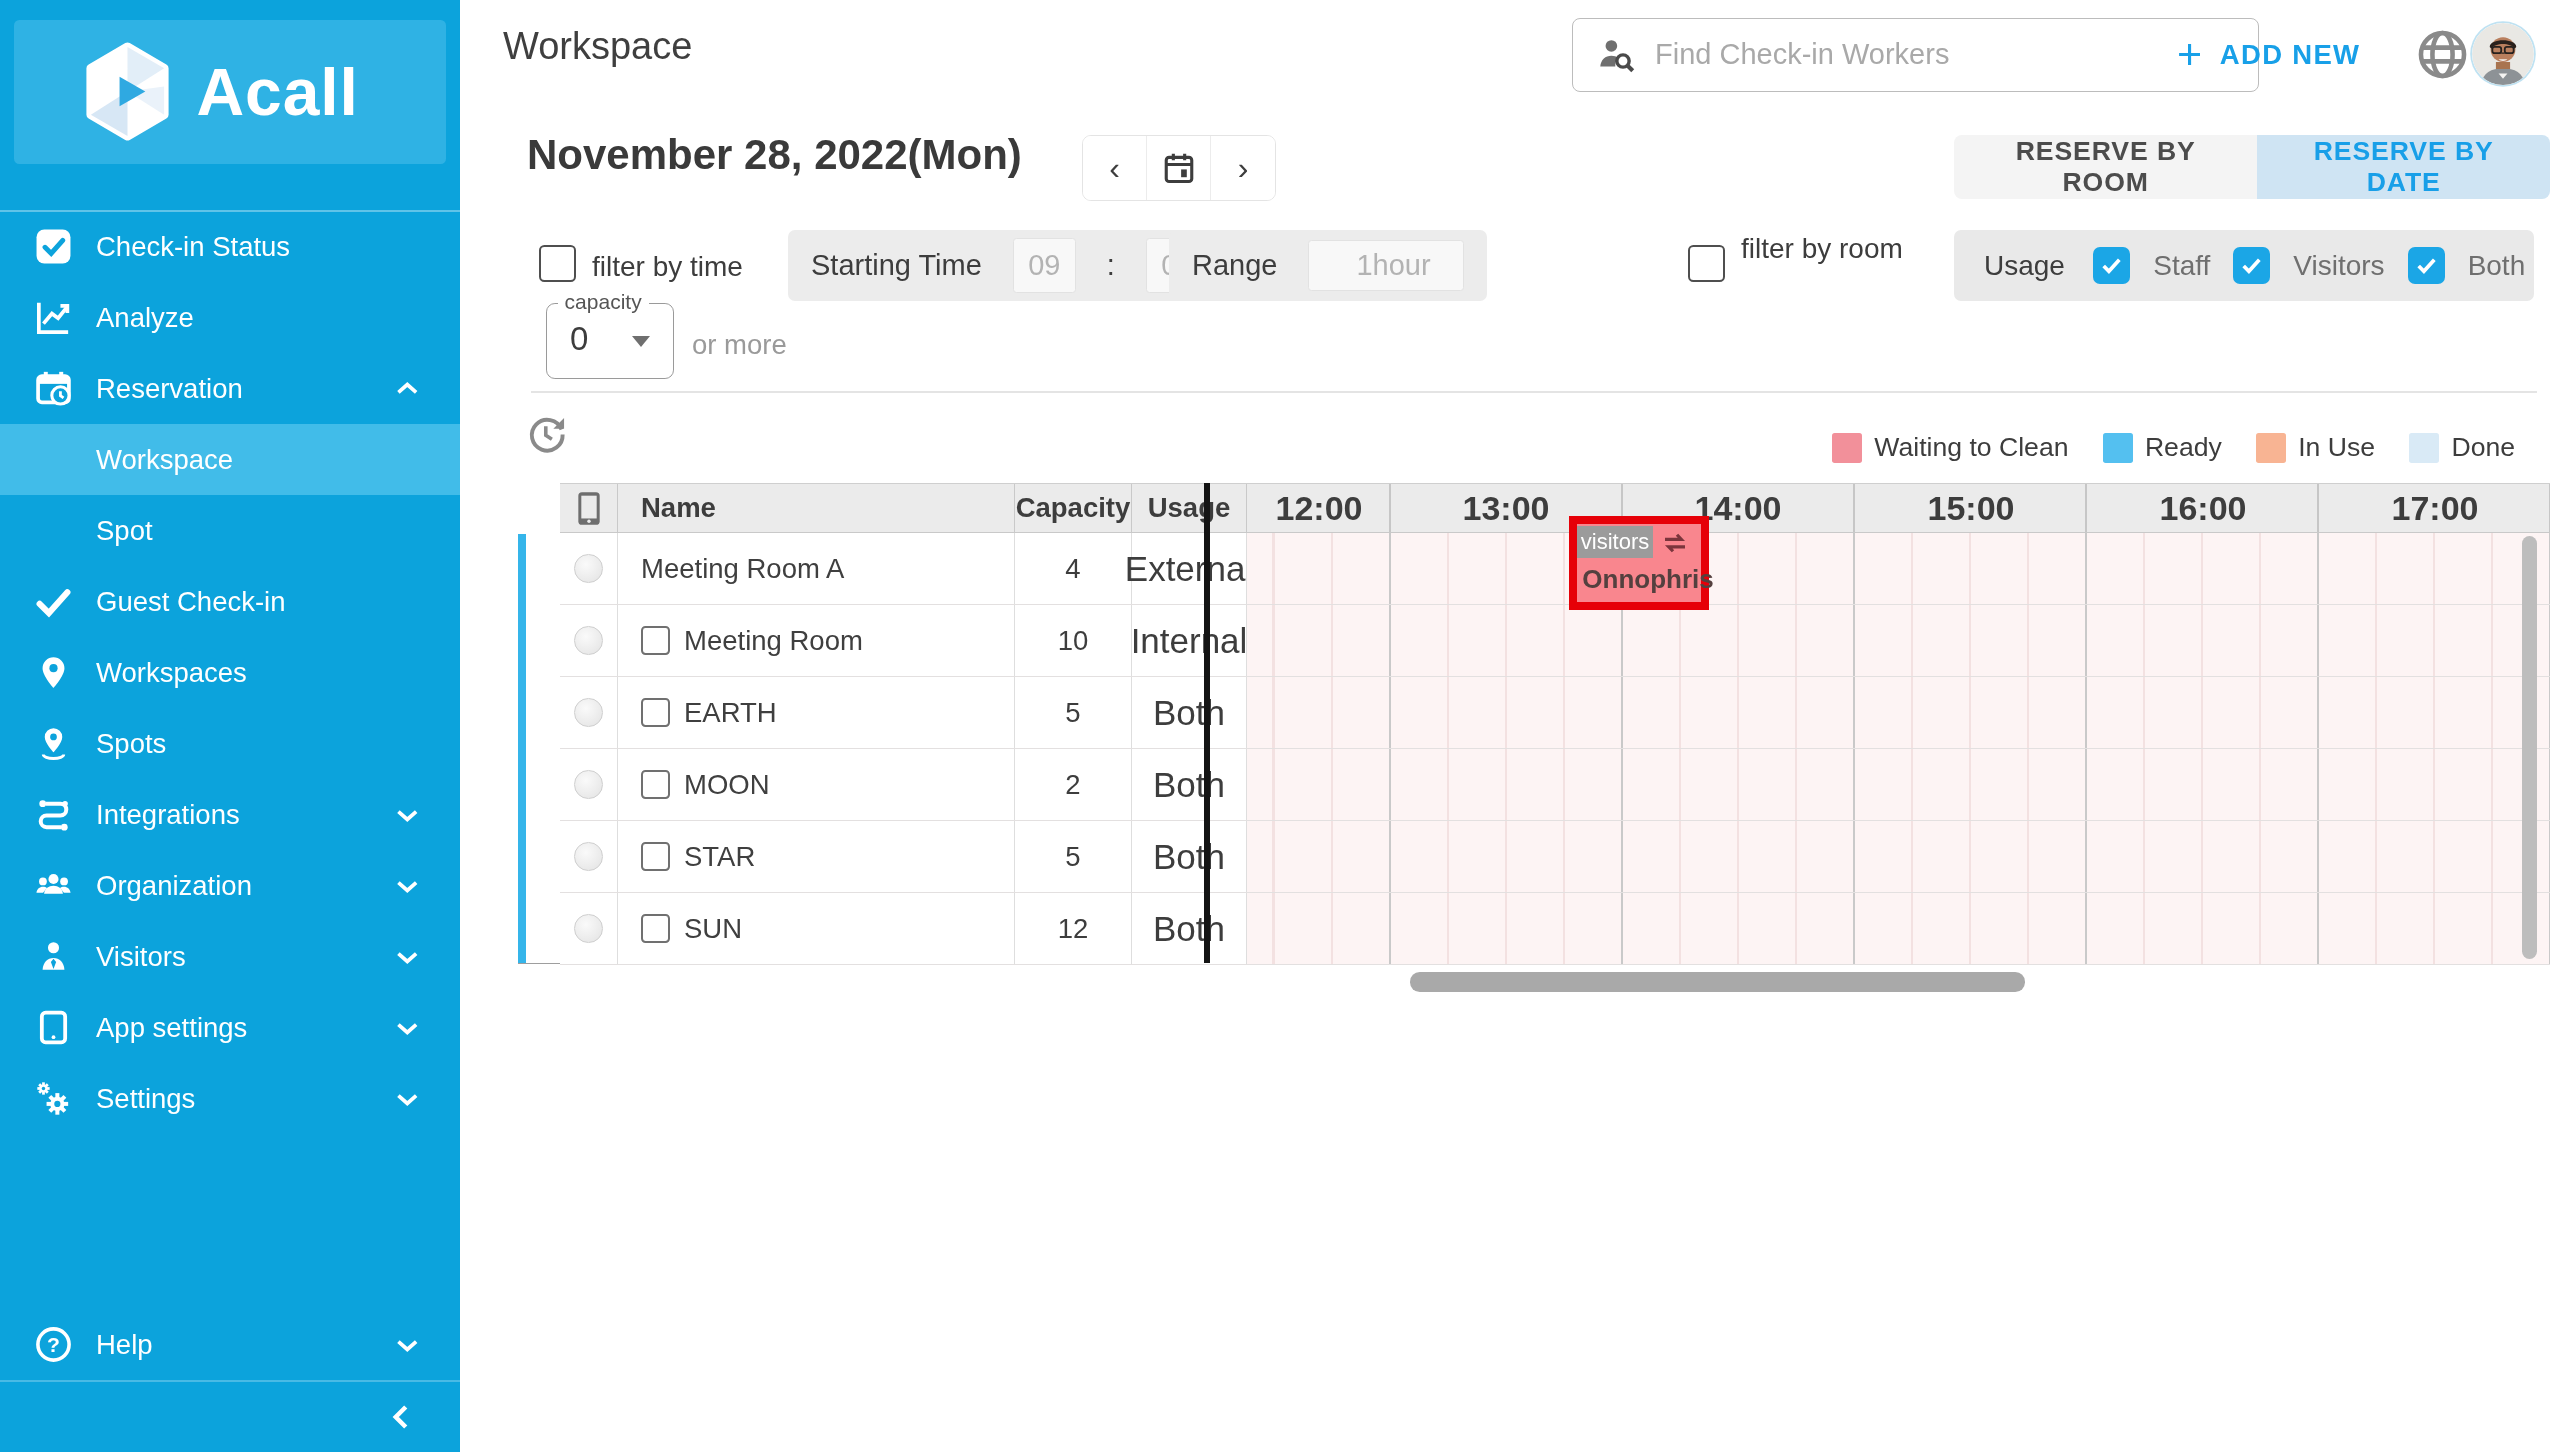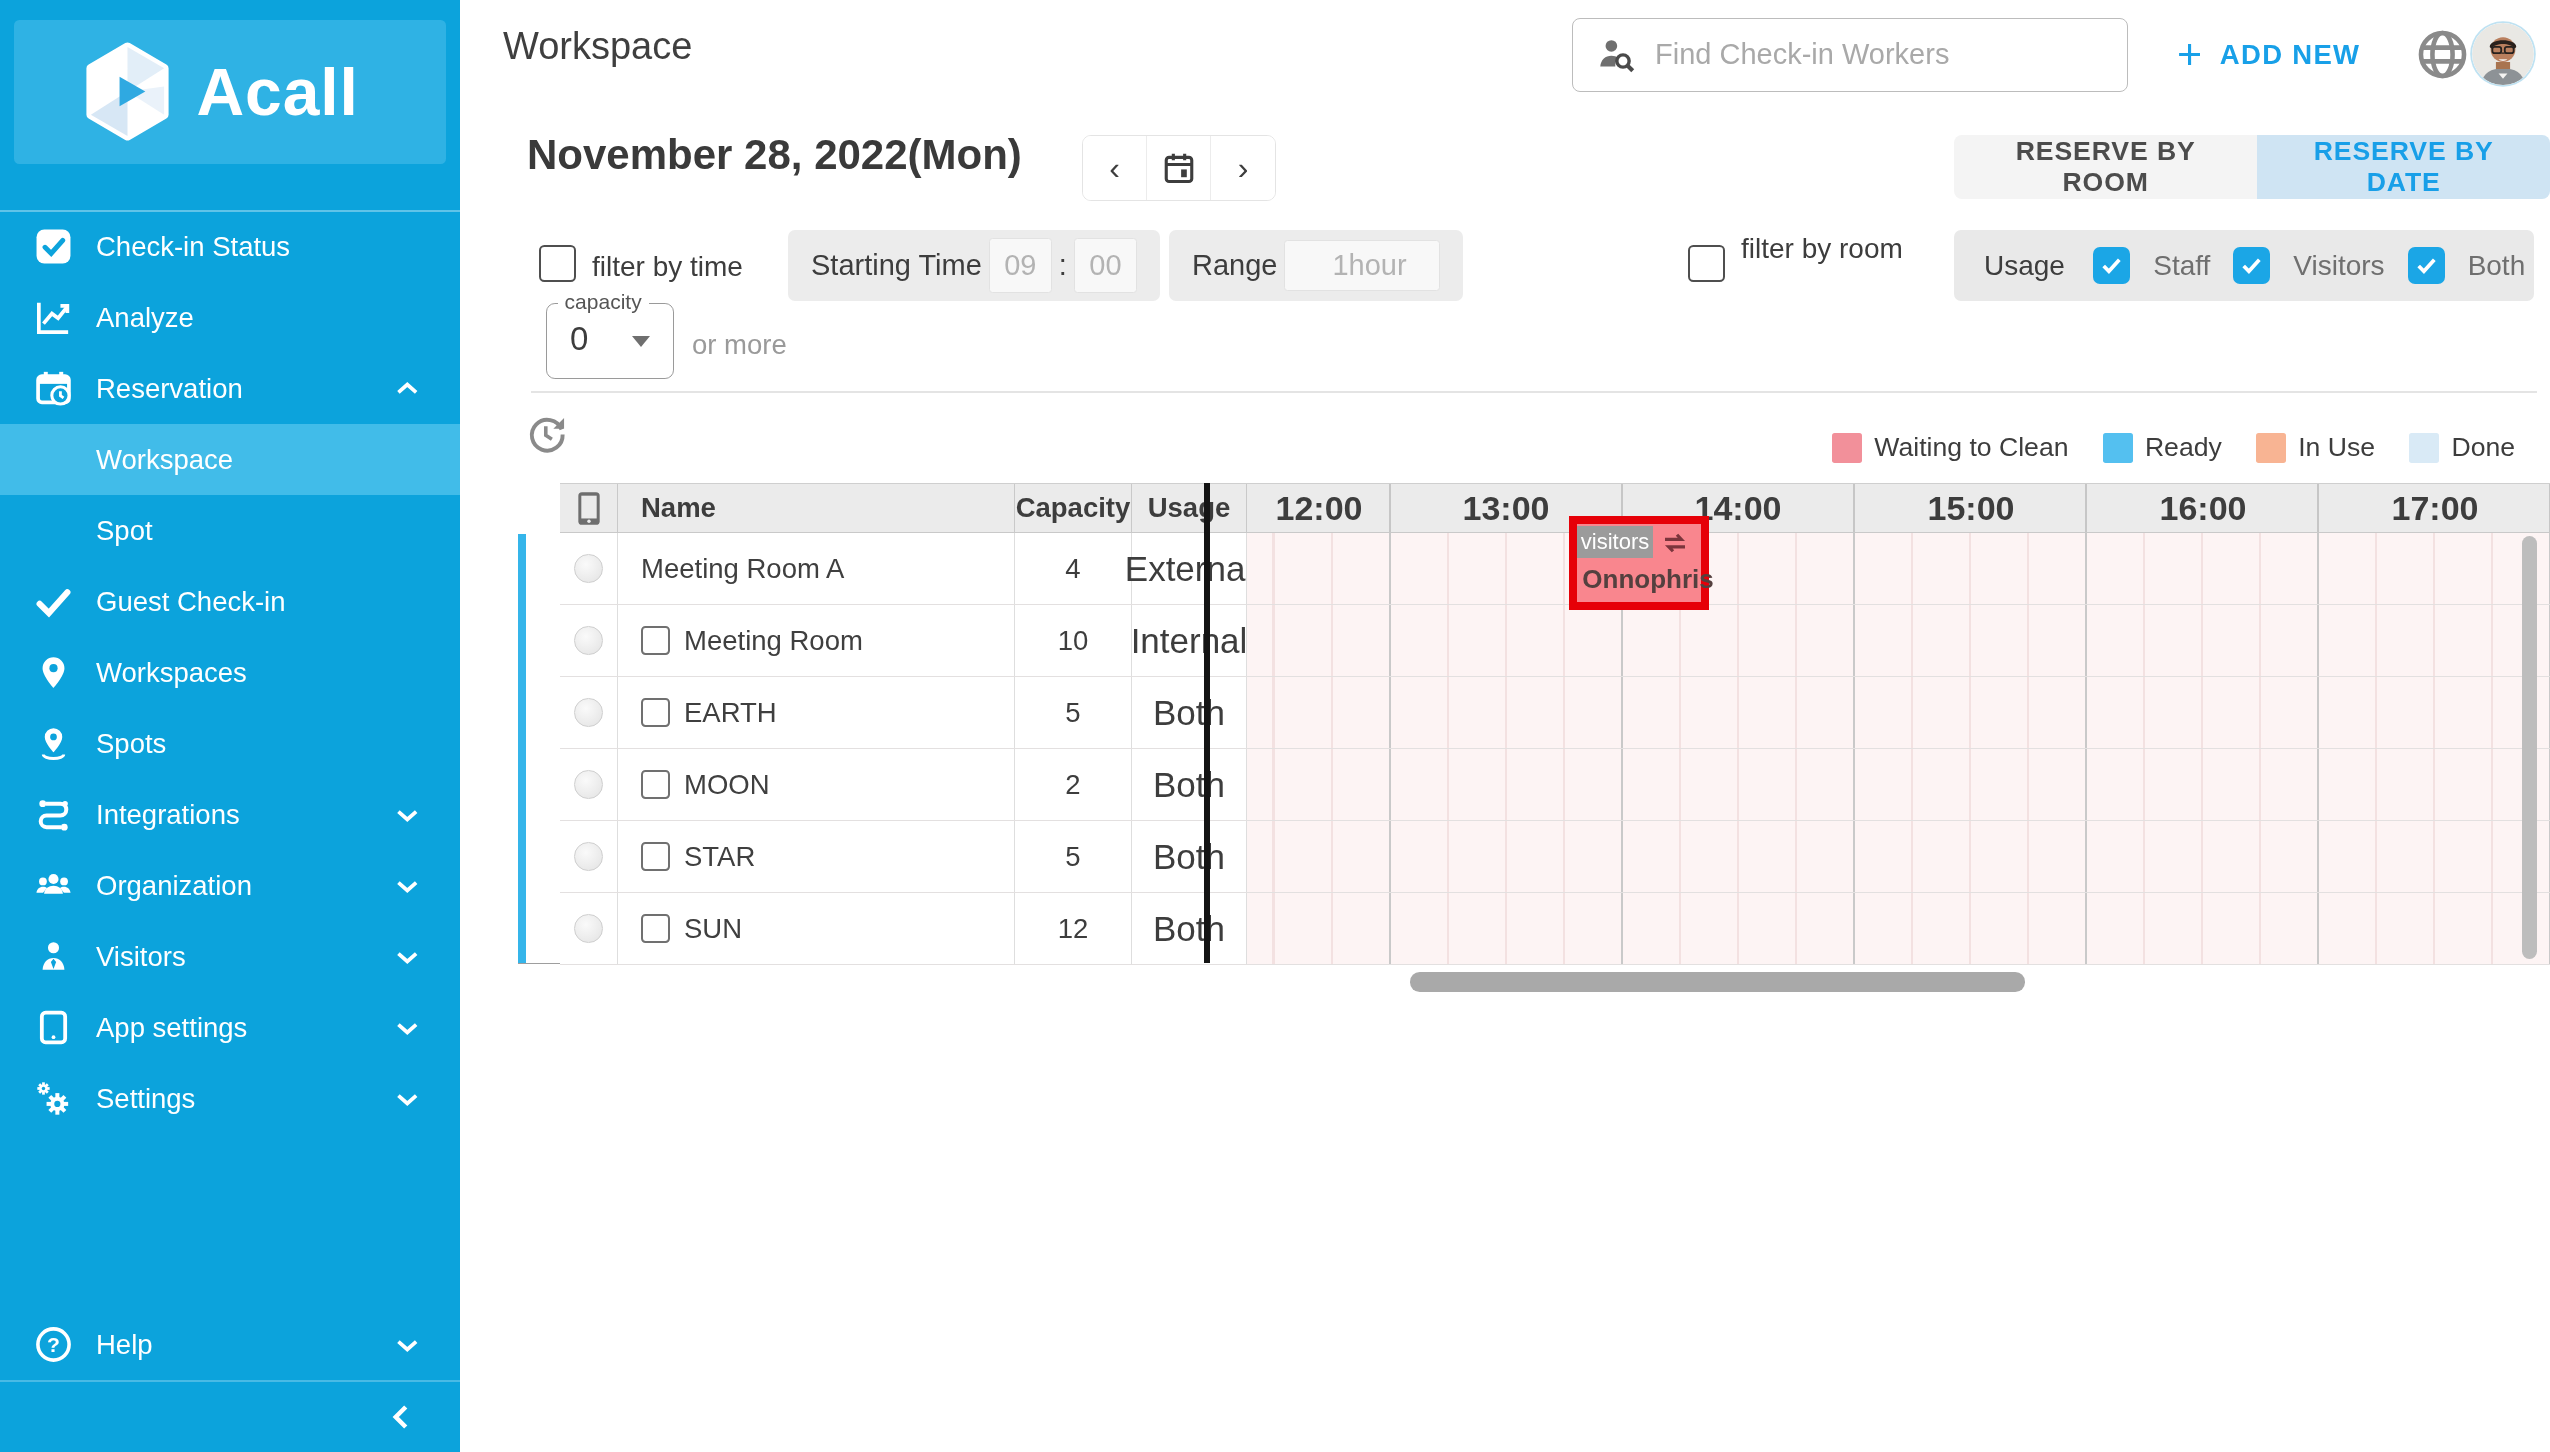--- a/index.html
+++ b/index.html
@@ -16,21 +16,21 @@
   .nav-item .nicon{width:39px;height:39px;margin-left:34px;flex:0 0 39px;display:flex;align-items:center;justify-content:center;}
   .nav-item .nlabel{color:#fff;font-size:27.5px;margin-left:23px;white-space:nowrap;}
   .nav-item.sub .nlabel{margin-left:96px;}
   .nav-item.active{background:#41bce9;}
   .chev{position:absolute;right:39px;top:50%;width:26.6px;height:26.6px;transform:translateY(-50%);}
   .help-row{position:absolute;left:0;top:1309px;width:460px;height:71px;display:flex;align-items:center;cursor:pointer;}
   .collapse-bar{position:absolute;left:0;top:1381px;width:460px;height:71px;display:flex;align-items:center;justify-content:flex-end;}
   .collapse-bar svg{margin-right:43px;cursor:pointer;}
   
   .main-title{position:absolute;left:503px;top:25px;font-size:38px;color:#3f3f3f;}
-  .search-box{position:absolute;left:1572px;top:17.7px;width:556px;height:74px;border:1.8px solid #bcbcbc;border-radius:8px;
+  .search-box{position:absolute;left:1572px;top:17.7px;width:687px;height:74px;border:1.8px solid #bcbcbc;border-radius:8px;
               display:flex;align-items:center;box-sizing:border-box;background:#fff;}
   .search-box svg{margin:0 16px 0 23px;flex:0 0 auto;}
   .search-box input{border:none;outline:none;font-size:29px;color:#555;width:460px;font-family:inherit;background:transparent;}
   .search-box input::placeholder{color:#a9a9a9;}
   .add-new{position:absolute;left:2177px;top:17.7px;height:74px;display:flex;align-items:center;gap:17.7px;cursor:pointer;background:none;border:none;padding:0;font-family:inherit;}
   .add-new .plus{font-size:43px;color:#18a0e8;font-weight:400;line-height:1;}
   .add-new .lbl{font-size:27.5px;font-weight:700;letter-spacing:1.3px;color:#18a0e8;}
   .globe-btn{position:absolute;left:2414px;top:26.6px;width:57px;height:57px;background:none;border:none;padding:0;cursor:pointer;}
   .avatar{position:absolute;left:2472px;top:23px;width:62px;height:62px;border-radius:50%;overflow:hidden;cursor:pointer;
           box-shadow:0 0 0 1.8px #bfe2f2;}
@@ -41,21 +41,21 @@
   .date-nav button:last-child{border-right:none;}
   .tabs{position:absolute;left:1954px;top:135px;height:64px;display:flex;border-radius:8px;overflow:hidden;}
   .tab{height:100%;display:flex;align-items:center;justify-content:center;font-size:26.6px;font-weight:600;letter-spacing:0.9px;border:none;cursor:pointer;font-family:inherit;padding:0 32px;}
   .tab.room{background:#f4f4f4;color:#4c4c4c;}
   .tab.date{background:#cfe4f3;color:#189fe8;}
   
   .cb{width:37px;height:37px;border:2.7px solid #4f4f4f;border-radius:5.3px;background:#fff;box-sizing:border-box;cursor:pointer;}
   .flabel{font-size:28px;color:#3d3d3d;}
   .ftime-cb{position:absolute;left:539px;top:245px;}
   .ftime-lb{position:absolute;left:592px;top:251px;}
-  .group{position:absolute;top:230px;height:71px;background:#ececec;border-radius:7px;display:flex;align-items:center;gap:7px;padding:0 23px;box-sizing:border-box;}
+  .group{position:absolute;top:230px;height:71px;background:#ececec;border-radius:7px;display:flex;align-items:center;gap:31px;padding:0 23px;box-sizing:border-box;}
   .g-start{left:788px;}
   .g-range{left:1169px;}
   .group .glabel{font-size:29px;color:#3d3d3d;white-space:nowrap;}
   .group input{height:51px;border:0.9px solid #e2e2e2;background:#f8f8f8;border-radius:3.5px;font-size:29px;color:#0369a1;text-align:center;font-family:inherit;outline:none;}
   .group input::placeholder{color:#b3b3b3;}
   .in-hh,.in-mm{width:57px;}
   .in-range{width:156px;text-align:left;padding-left:16px;box-sizing:border-box;}
   .colon{font-size:29px;color:#3d3d3d;}
   .capacity{position:absolute;left:546px;top:303px;width:126px;height:74px;border:1.8px solid #9a9a9a;border-radius:8.9px;background:#fff;cursor:pointer;}
   .capacity .cleg{position:absolute;left:10.6px;top:-14px;background:#fff;padding:0 7px;font-size:21px;color:#555;}

